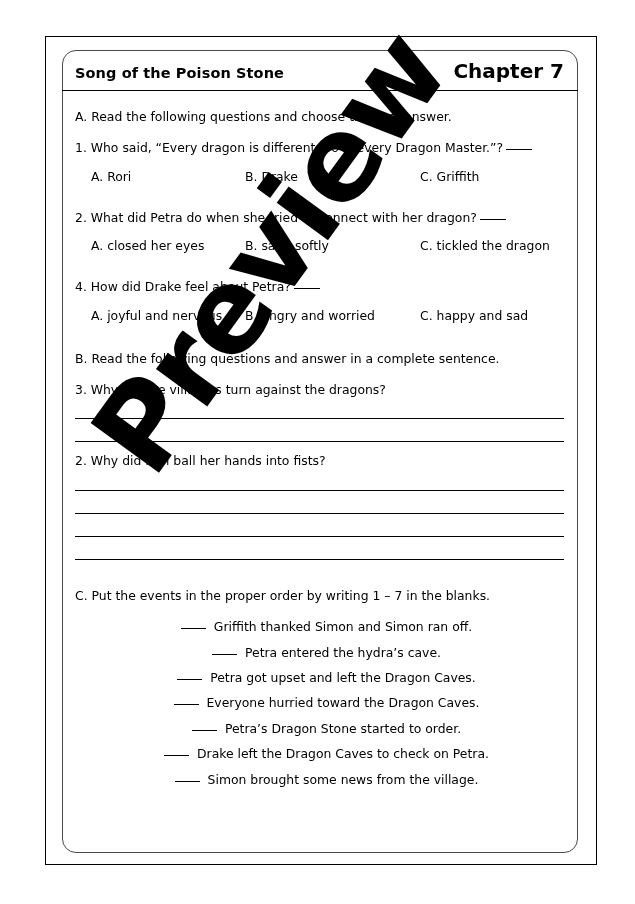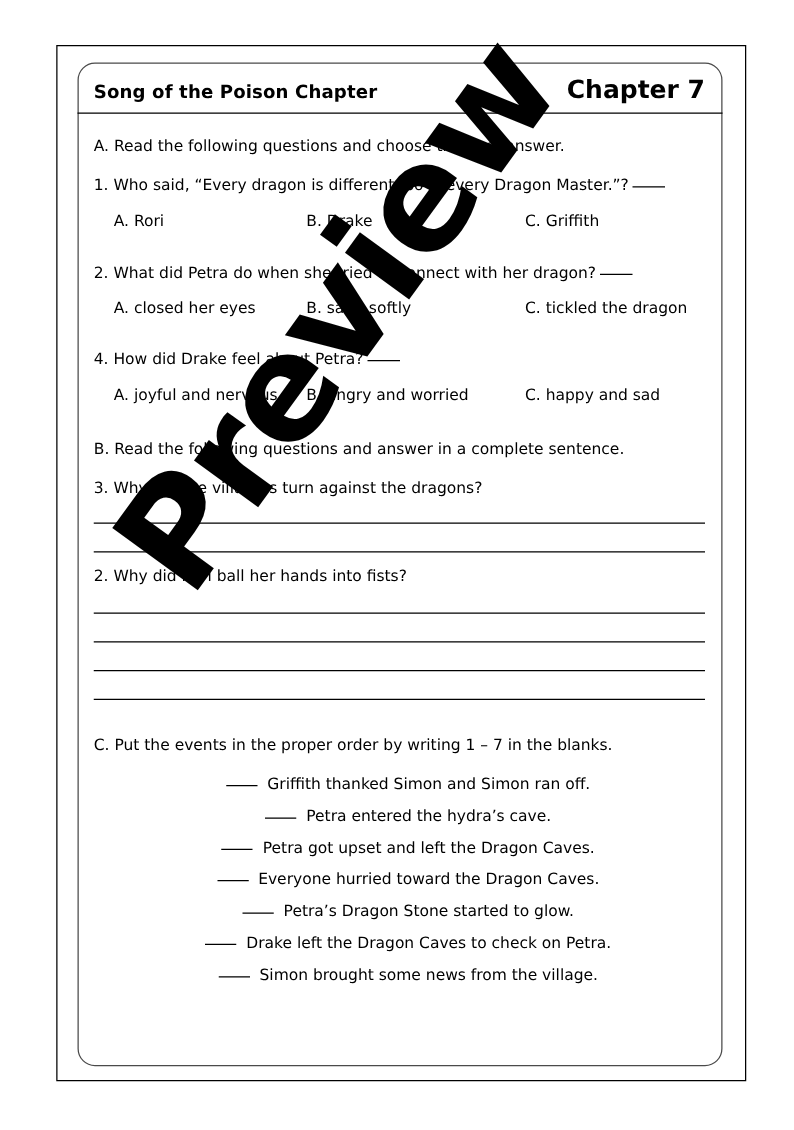--- a/index.html
+++ b/index.html
@@ -170,21 +170,21 @@
 </style>
 </head>
 <body>
 
 <div class="outer-frame"></div>
 <div class="inner-frame"></div>
 
 <div class="sheet">
 
   <div class="header-row">
-    <div class="doc-title">Song of the Poison Chapter</div>
+    <div class="doc-title">Song of the Poison Stone</div>
     <div class="chapter-label">Chapter 7</div>
   </div>
 
   <div class="body-area">
 
     <div class="section-head sp-a-head">A. Read the following questions and choose the best answer.</div>
 
     <div class="question-line sp-q1"><span>1. Who said, “Every dragon is different. So is every Dragon Master.”?</span><span class="blank-inline"></span></div>
     <div class="choices sp-choices">
       <span class="choice col-a">A. Rori</span>
@@ -225,21 +225,21 @@
       <div class="rule"></div>
     </div>
 
     <div class="section-head sp-c-head">C. Put the events in the proper order by writing 1 – 7 in the blanks.</div>
 
     <div class="sp-list">
       <div class="order-item"><span class="order-blank"></span><span>Griffith thanked Simon and Simon ran off.</span></div>
       <div class="order-item"><span class="order-blank"></span><span>Petra entered the hydra’s cave.</span></div>
       <div class="order-item"><span class="order-blank"></span><span>Petra got upset and left the Dragon Caves.</span></div>
       <div class="order-item"><span class="order-blank"></span><span>Everyone hurried toward the Dragon Caves.</span></div>
-      <div class="order-item"><span class="order-blank"></span><span>Petra’s Dragon Stone started to glow.</span></div>
+      <div class="order-item"><span class="order-blank"></span><span>Petra’s Dragon Stone started to order.</span></div>
       <div class="order-item"><span class="order-blank"></span><span>Drake left the Dragon Caves to check on Petra.</span></div>
       <div class="order-item"><span class="order-blank"></span><span>Simon brought some news from the village.</span></div>
     </div>
 
   </div>
 </div>
 
 <div class="watermark">
   <div class="watermark-text">Preview</div>
 </div>

